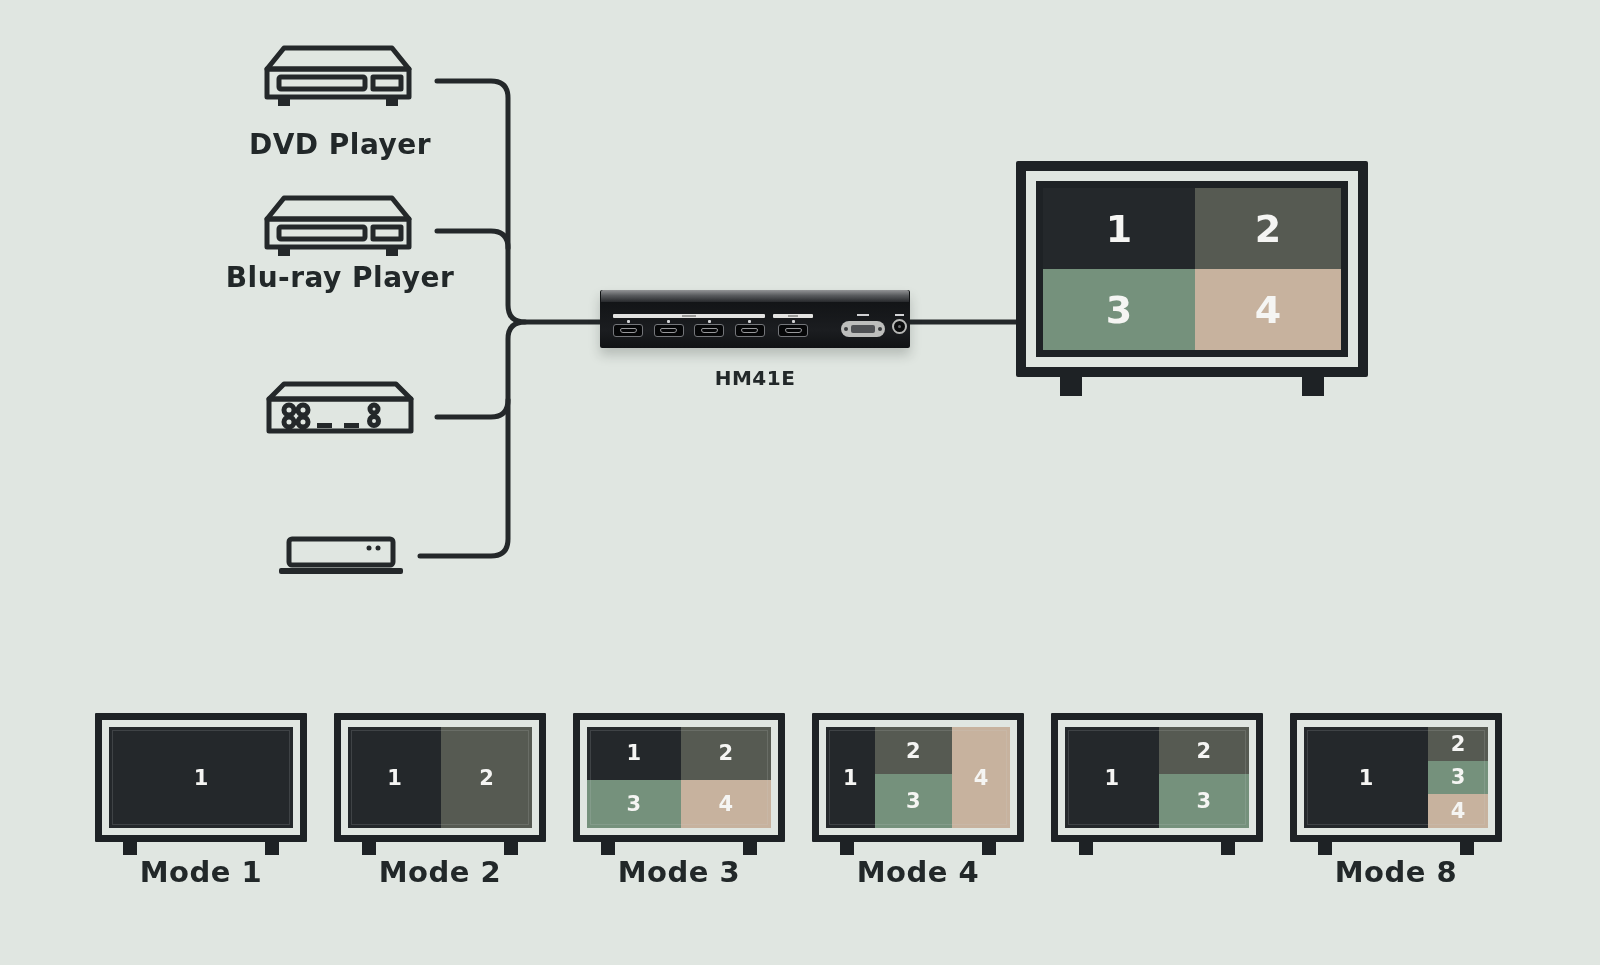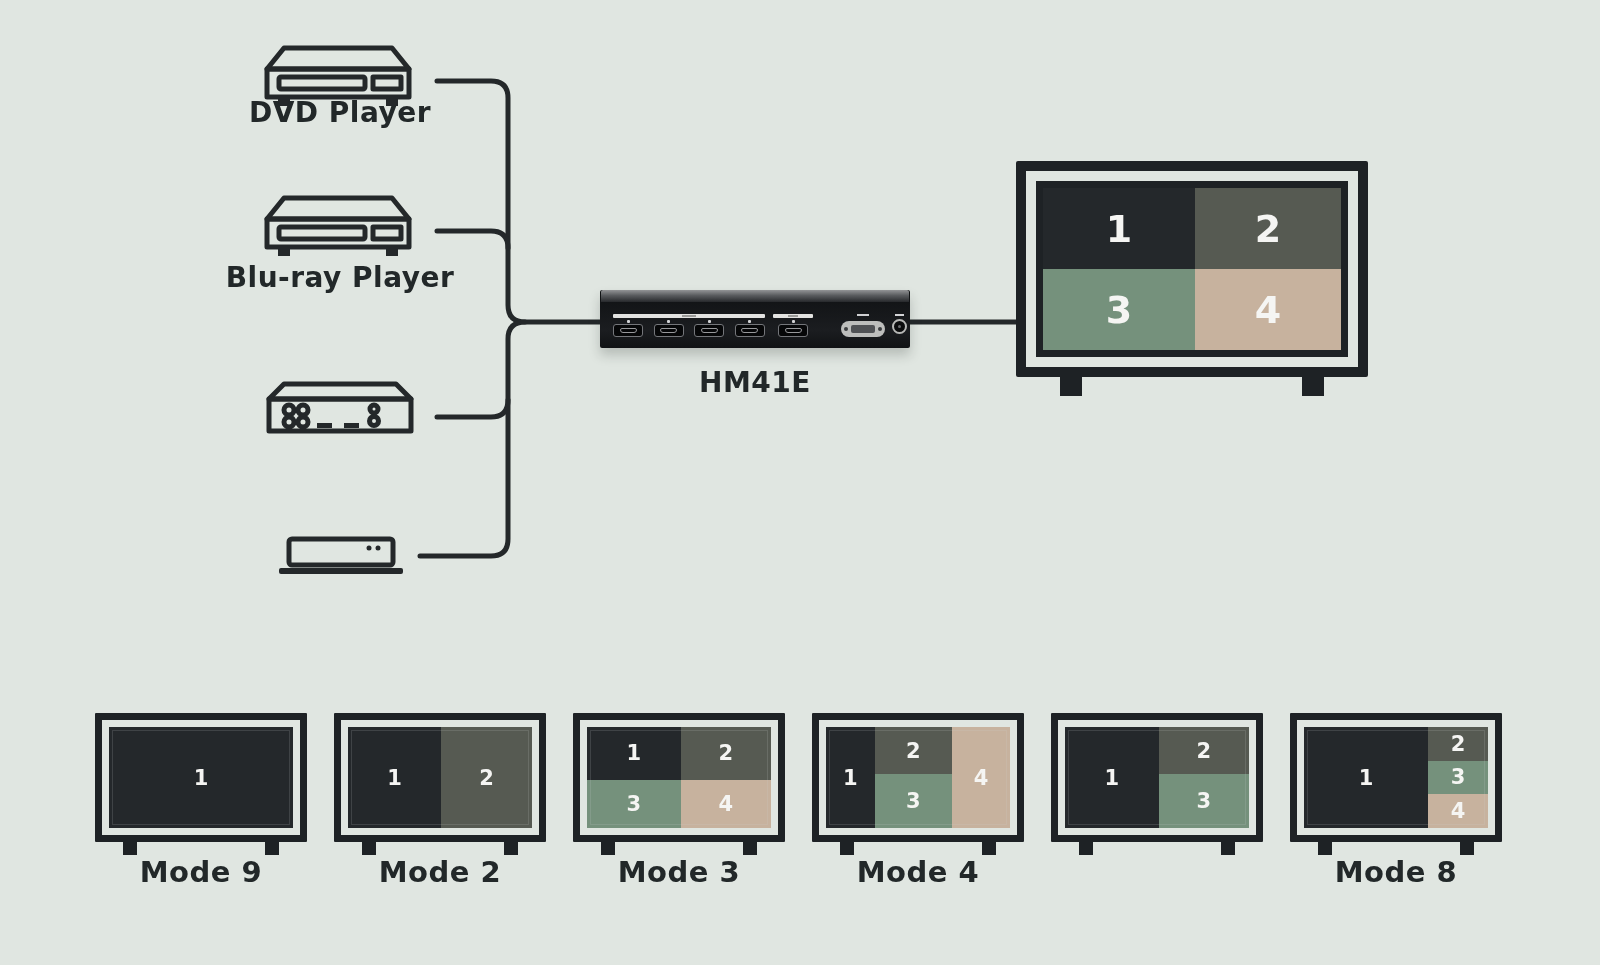--- a/index.html
+++ b/index.html
@@ -33,21 +33,21 @@
   .vga{position:absolute;left:241px;top:31px;width:44px;height:16px;background:#bdbebc;border-radius:8px;
     display:flex;align-items:center;justify-content:center;}
   .vga-inner{width:24px;height:8px;background:#505255;border-radius:2px;display:block;}
   .screw{position:absolute;top:6px;width:4px;height:4px;border-radius:50%;background:#3c3e40;display:block;}
   .screw.l{left:3px;} .screw.r{right:3px;}
   .vga-mark{position:absolute;top:-7px;left:50%;transform:translateX(-50%);width:12px;height:2px;background:#cfd0d2;display:block;}
   .power{position:absolute;left:291px;top:24px;width:16px;}
   .pwr-label{display:block;margin:0 auto 2px;width:9px;height:2px;background:#d3d4d6;box-shadow:0 3px 0 -1px #d3d4d6;}
   .pwr-ring{display:block;margin:3px auto 0;width:15px;height:15px;border-radius:50%;border:2px solid #b7b8b6;background:#0b0c0d;position:relative;}
   .pwr-ring::after{content:'';position:absolute;left:4px;top:4px;width:3px;height:3px;border-radius:50%;background:#6a6c6e;}
-  .device-label{position:absolute;left:600px;top:366px;width:310px;text-align:center;font-weight:700;font-size:28px;color:var(--text);letter-spacing:.5px;}
+  .device-label{position:absolute;left:600px;top:366px;width:310px;text-align:center;font-weight:700;font-size:20px;color:var(--text);letter-spacing:.5px;}
 
   
   .main-tv{position:absolute;left:1016px;top:161px;width:352px;height:236px;}
   .tv-outer{background:var(--frame);padding:10px;border-radius:2px;}
   .tv-gap{background:var(--bg);padding:10px;}
   .tv-bezel{background:var(--frame);padding:7px;}
   .tv-screen{position:relative;width:298px;height:162px;overflow:hidden;}
   .region{position:absolute;display:flex;align-items:center;justify-content:center;
     color:var(--digit);font-weight:700;}
   .main-tv .region{font-size:38px;}
@@ -78,21 +78,21 @@
   </svg>
 
   <svg class="icon" style="left:263px;top:44px" width="150" height="62">
     <path d="M21 4 H129 L146 25 H4 Z"></path>
     <rect x="4" y="25" width="142" height="28"></rect>
     <rect x="16" y="33" width="86" height="12" rx="2"></rect>
     <rect x="110" y="33" width="28" height="12"></rect>
     <rect class="fill" x="15" y="55" width="12" height="7"></rect>
     <rect class="fill" x="123" y="55" width="12" height="7"></rect>
   </svg>
-  <div class="src-label" style="left:140px;top:96px">DVD Player</div>
+  <div class="src-label" style="left:140px;top:128px">DVD Player</div>
 
   <svg class="icon" style="left:263px;top:194px" width="150" height="62">
     <path d="M21 4 H129 L146 25 H4 Z"></path>
     <rect x="4" y="25" width="142" height="28"></rect>
     <rect x="16" y="33" width="86" height="12" rx="2"></rect>
     <rect x="110" y="33" width="28" height="12"></rect>
     <rect class="fill" x="15" y="55" width="12" height="7"></rect>
     <rect class="fill" x="123" y="55" width="12" height="7"></rect>
   </svg>
   <div class="src-label" style="left:140px;top:261px">Blu-ray Player</div>
@@ -196,21 +196,21 @@
   <div class="mode-block" style="left:95px">
     <div class="mode-outer">
         <div class="mode-gap">
       <div class="mode-screen">
             <div class="region" style="left: 0%; top: 0%; width: 100%; height: 100%; background: rgb(36, 40, 43);">1</div>
           </div>
     </div>
       </div>
     <div class="mode-foot fl"></div>
     <div class="mode-foot fr"></div>
-    <div class="mode-label">Mode 9</div>
+    <div class="mode-label">Mode 1</div>
   </div>
 
   <div class="mode-block" style="left:334px">
     <div class="mode-outer">
         <div class="mode-gap">
       <div class="mode-screen">
             <div class="region" style="left: 0%; top: 0%; width: 50.5%; height: 100%; background: rgb(36, 40, 43);">1</div>
             <div class="region" style="left: 50.5%; top: 0%; width: 49.5%; height: 100%; background: rgb(86, 90, 82);">2</div>
           </div>
     </div>

